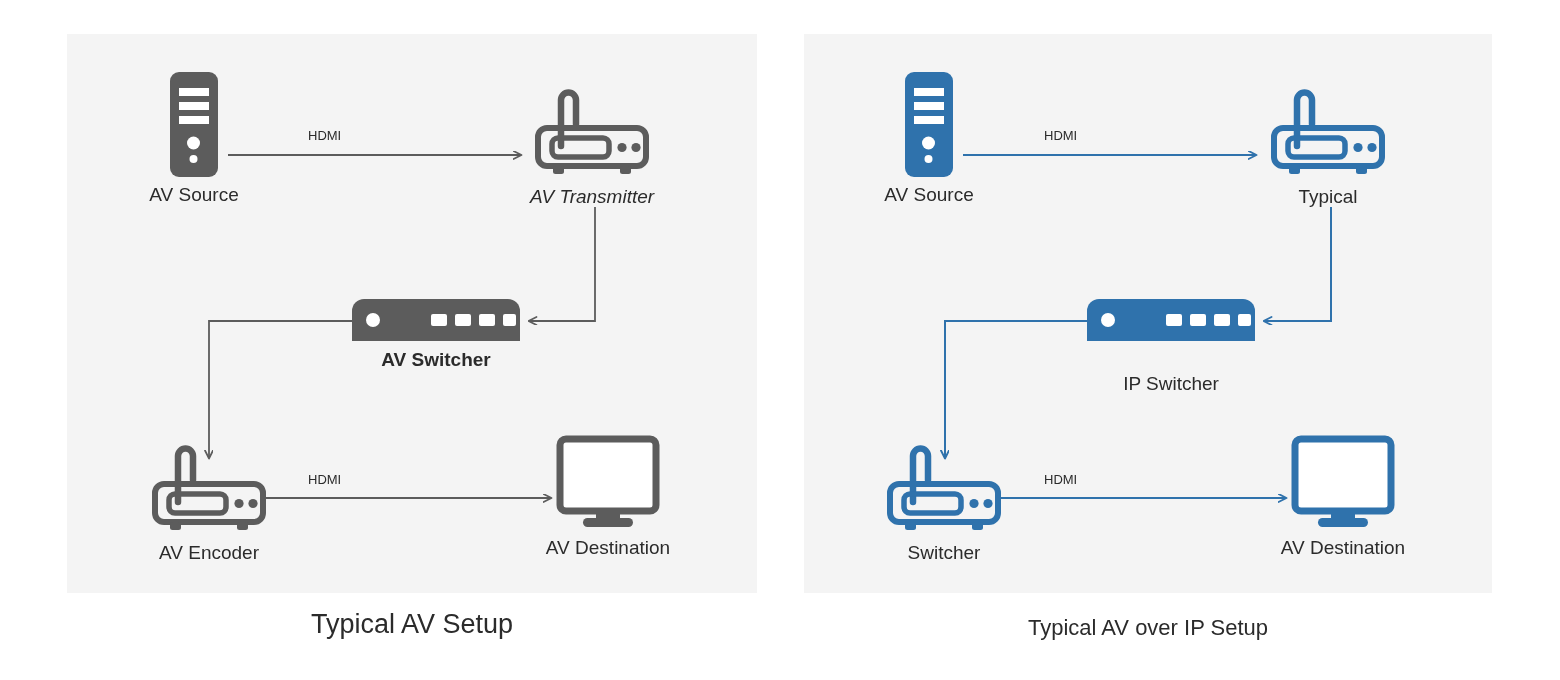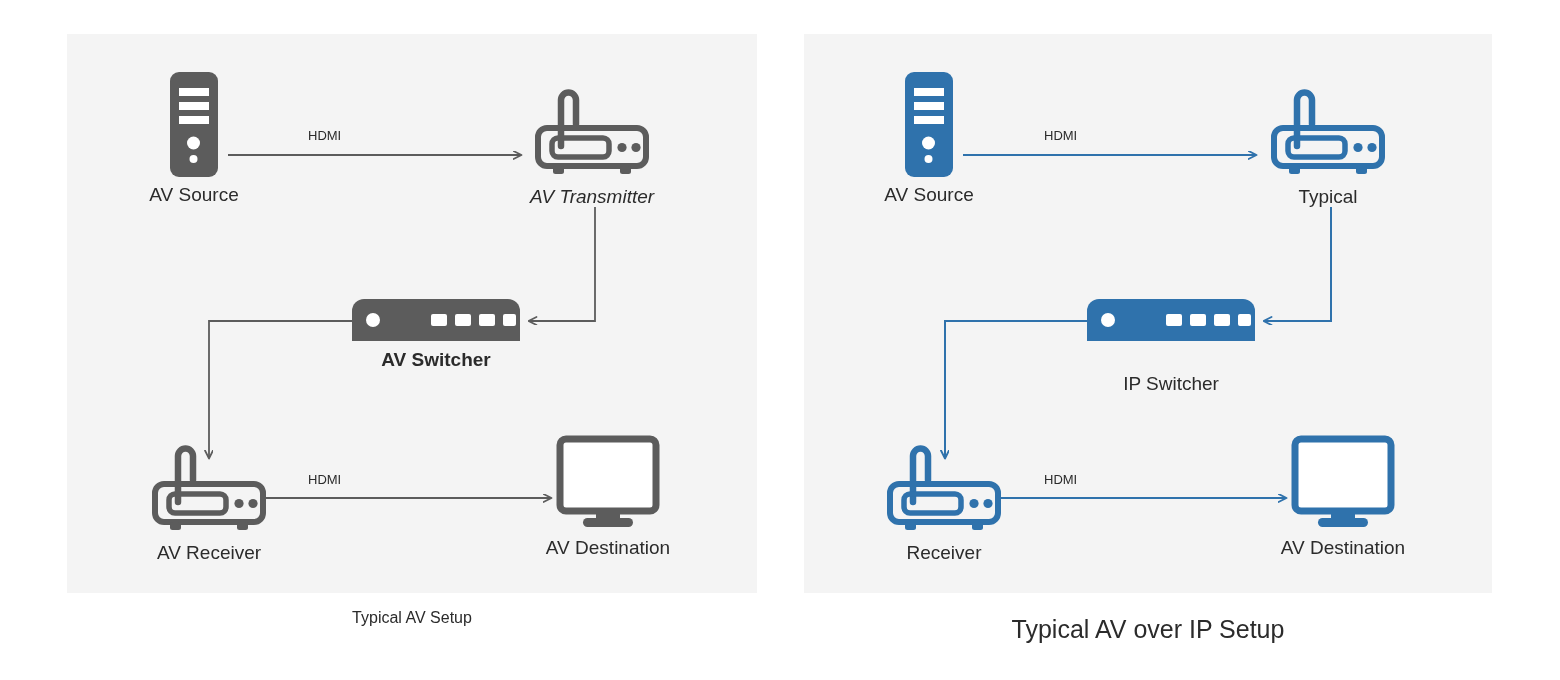--- a/index.html
+++ b/index.html
@@ -31,25 +31,25 @@
 
   .caption {
     position: absolute;
     text-align: center;
     color: #2b2b2b;
     font-weight: 400;
     white-space: nowrap;
   }
   #caption-left {
     left: 67px; top: 609px; width: 690px;
-    font-size: 16px;
+    font-size: 27px;
   }
   #caption-right {
     left: 804px; top: 615px; width: 688px;
-    font-size: 25px;
+    font-size: 22px;
   }
 
   .node {
     position: absolute;
   }
   .node .icon {
     position: absolute;
     left: 50%;
     transform: translateX(-50%);
     top: 0;
@@ -176,21 +176,21 @@
       <svg width="122" height="96" viewBox="0 0 122 96">
         <path d="M30,62 L30,16 a7.5,7.5 0 0 1 15,0 L45,40" fill="none" stroke="#5c5c5c" stroke-width="6.5" stroke-linecap="round"></path>
         <rect x="7" y="44" width="108" height="38" rx="9" ry="9" fill="none" stroke="#5c5c5c" stroke-width="6"></rect>
         <rect x="21" y="54" width="57" height="19" rx="6" ry="6" fill="none" stroke="#5c5c5c" stroke-width="5.5"></rect>
         <circle cx="91" cy="63.5" r="4.6" fill="#5c5c5c"></circle>
         <circle cx="105" cy="63.5" r="4.6" fill="#5c5c5c"></circle>
         <rect x="22" y="82" width="11" height="8" rx="2.5" ry="2.5" fill="#5c5c5c"></rect>
         <rect x="89" y="82" width="11" height="8" rx="2.5" ry="2.5" fill="#5c5c5c"></rect>
       </svg>
     </div>
-    <div class="node-label" style="top:102px;">AV Receiver</div>
+    <div class="node-label" style="top:102px;">AV Encoder</div>
   </div>
 
   <div class="node" style="left:543px; top:435px; width:130px; height:135px;">
     <div class="icon">
       <svg width="104" height="92" viewBox="0 0 104 92">
         <rect x="4" y="4" width="96" height="72" rx="6" ry="6" fill="#ffffff" stroke="#5c5c5c" stroke-width="7"></rect>
         <rect x="40" y="76" width="24" height="11" fill="#5c5c5c"></rect>
         <rect x="27" y="83" width="50" height="9" rx="4.5" ry="4.5" fill="#5c5c5c"></rect>
       </svg>
     </div>
@@ -245,21 +245,21 @@
       <svg width="122" height="96" viewBox="0 0 122 96">
         <path d="M30,62 L30,16 a7.5,7.5 0 0 1 15,0 L45,40" fill="none" stroke="#2f72ac" stroke-width="6.5" stroke-linecap="round"></path>
         <rect x="7" y="44" width="108" height="38" rx="9" ry="9" fill="none" stroke="#2f72ac" stroke-width="6"></rect>
         <rect x="21" y="54" width="57" height="19" rx="6" ry="6" fill="none" stroke="#2f72ac" stroke-width="5.5"></rect>
         <circle cx="91" cy="63.5" r="4.6" fill="#2f72ac"></circle>
         <circle cx="105" cy="63.5" r="4.6" fill="#2f72ac"></circle>
         <rect x="22" y="82" width="11" height="8" rx="2.5" ry="2.5" fill="#2f72ac"></rect>
         <rect x="89" y="82" width="11" height="8" rx="2.5" ry="2.5" fill="#2f72ac"></rect>
       </svg>
     </div>
-    <div class="node-label" style="top:102px;">Receiver</div>
+    <div class="node-label" style="top:102px;">Switcher</div>
   </div>
 
   <div class="node" style="left:1278px; top:435px; width:130px; height:135px;">
     <div class="icon">
       <svg width="104" height="92" viewBox="0 0 104 92">
         <rect x="4" y="4" width="96" height="72" rx="6" ry="6" fill="#ffffff" stroke="#2f72ac" stroke-width="7"></rect>
         <rect x="40" y="76" width="24" height="11" fill="#2f72ac"></rect>
         <rect x="27" y="83" width="50" height="9" rx="4.5" ry="4.5" fill="#2f72ac"></rect>
       </svg>
     </div>

